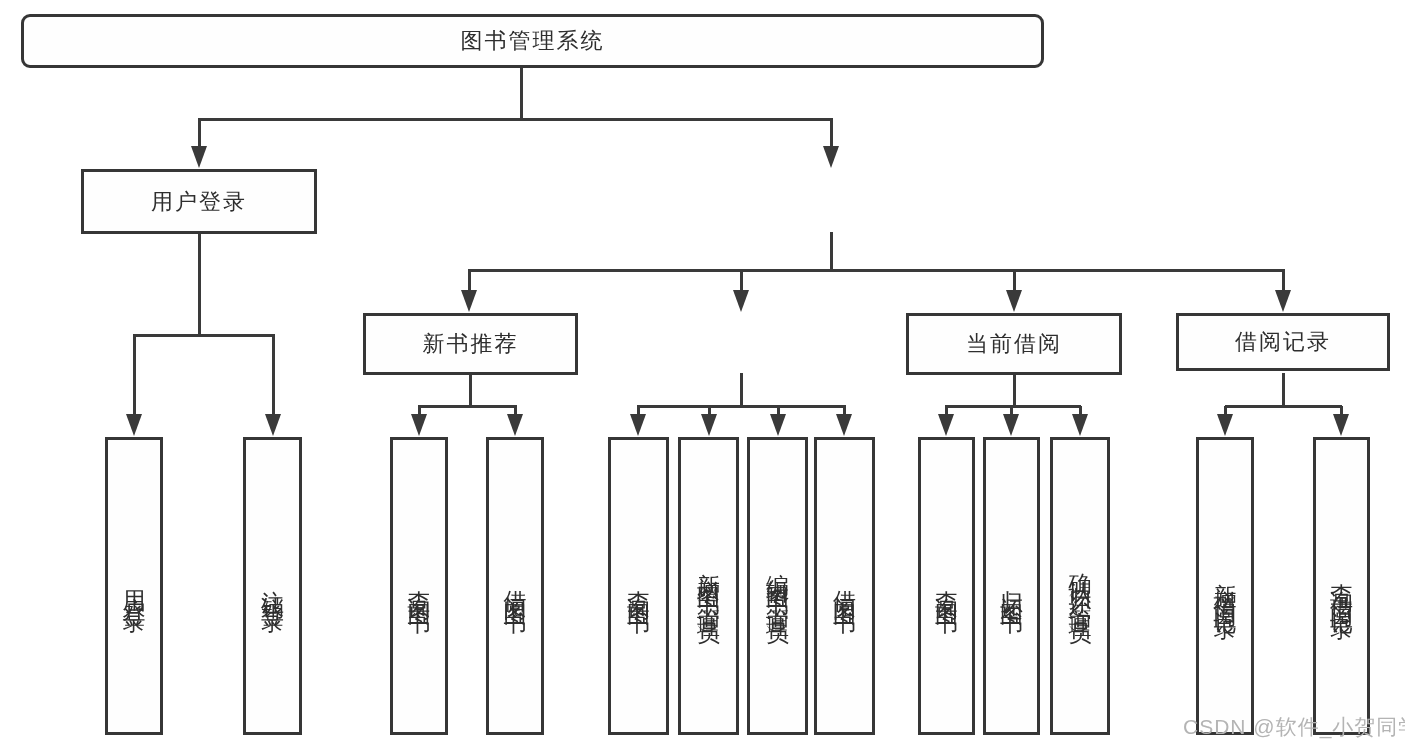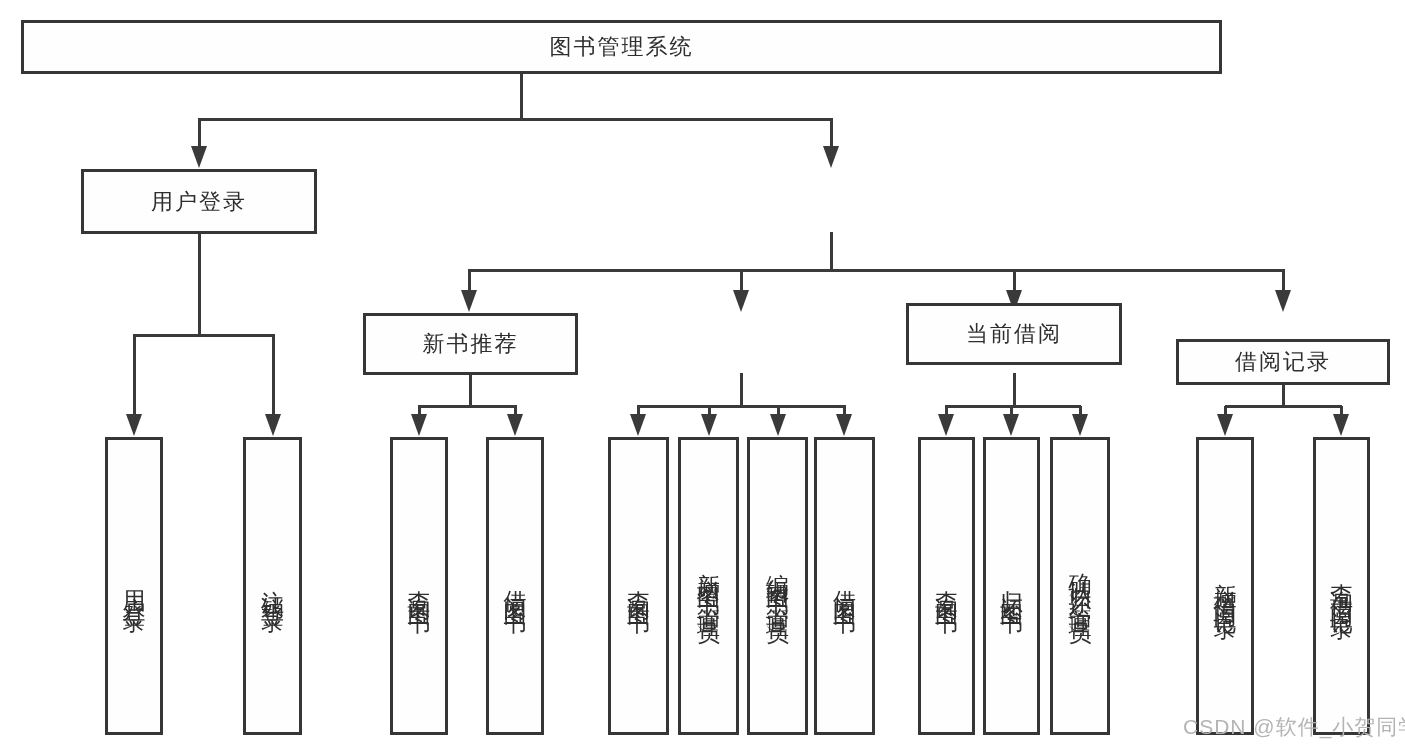--- a/index.html
+++ b/index.html
@@ -143,35 +143,35 @@
     <g>
       <line class="c-line" x1="1283" y1="373" x2="1283" y2="406"></line>
       <line class="c-line" x1="1224.5" y1="406" x2="1341.5" y2="406"></line>
       <line class="c-line" x1="1225" y1="406" x2="1225" y2="418"></line>
       <polygon class="c-arrow" points="1217,414 1233,414 1225,436"></polygon>
       <line class="c-line" x1="1341" y1="406" x2="1341" y2="418"></line>
       <polygon class="c-arrow" points="1333,414 1349,414 1341,436"></polygon>
     </g>
   </svg>
 
-  <div class="node h-node" style="left:21px; top:20px; width:1201px; height:54px;">
+  <div class="node h-node" style="left:21px; top:14px; width:1023px; height:54px;border-radius:9px;">
     <span>图书管理系统</span>
   </div>
 
   <div class="node h-node" style="left:81px; top:169px; width:236px; height:65px;">
     <span>用户登录</span>
   </div>
 
   <div class="node h-node" style="left:363px; top:313px; width:215px; height:62px;align-items:center;">
     <span>新书推荐</span>
   </div>
-  <div class="node h-node" style="left:906px; top:303px; width:216px; height:62px;">
+  <div class="node h-node" style="left:906px; top:313px; width:216px; height:62px;">
     <span>当前借阅</span>
   </div>
-  <div class="node h-node" style="left:1176px; top:313px; width:214px; height:46px;margin-top:26px;">
+  <div class="node h-node" style="left:1176px; top:313px; width:214px; height:58px;">
     <span>借阅记录</span>
   </div>
 
   <div class="node v-node" style="left:105px; top:437px; width:58px; height:298px;">
     <span>用户登录</span>
   </div>
   <div class="node v-node" style="left:243px; top:437px; width:59px; height:298px;">
     <span>注销登录</span>
   </div>
   <div class="node v-node" style="left:390px; top:437px; width:58px; height:298px;">

